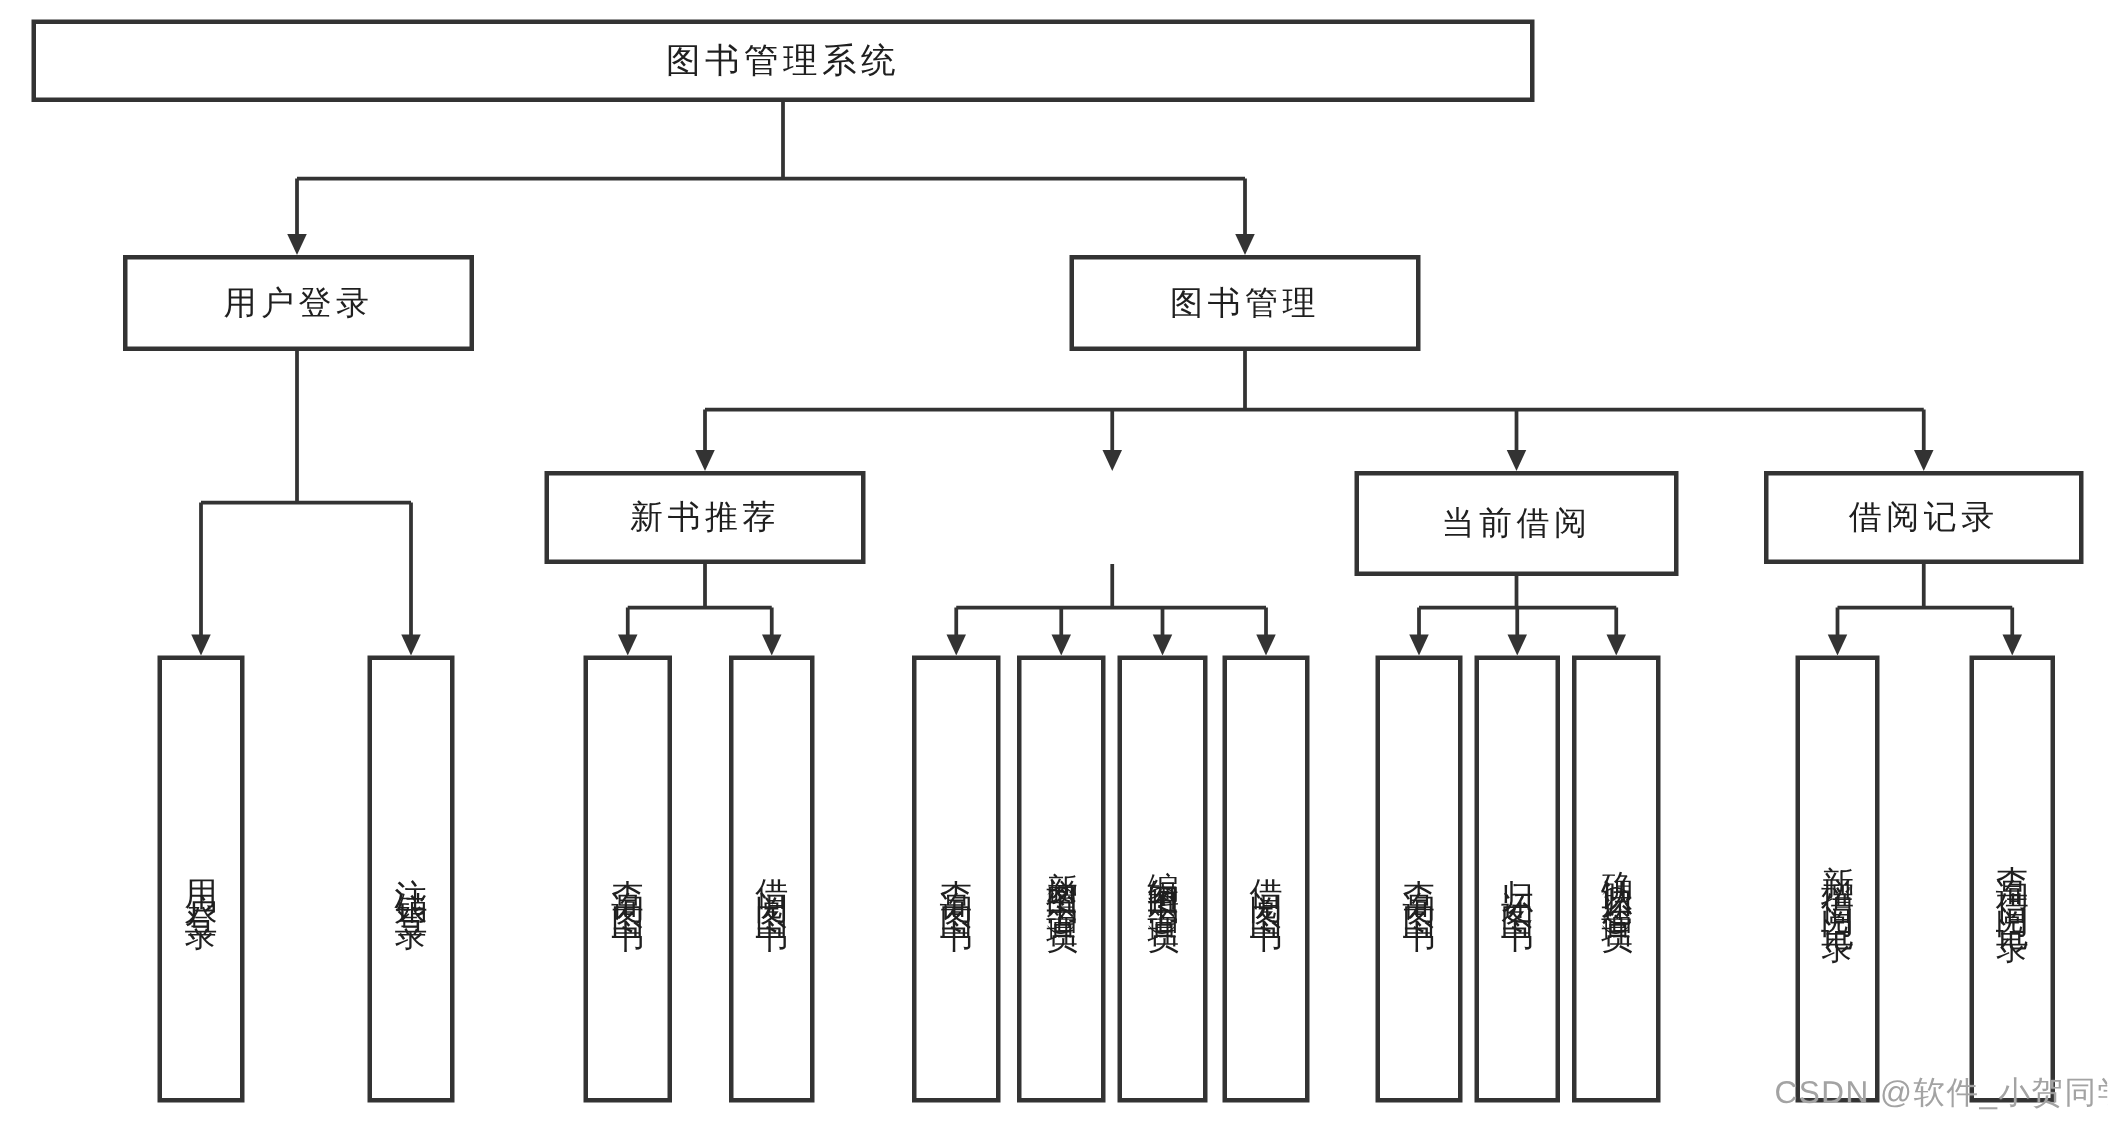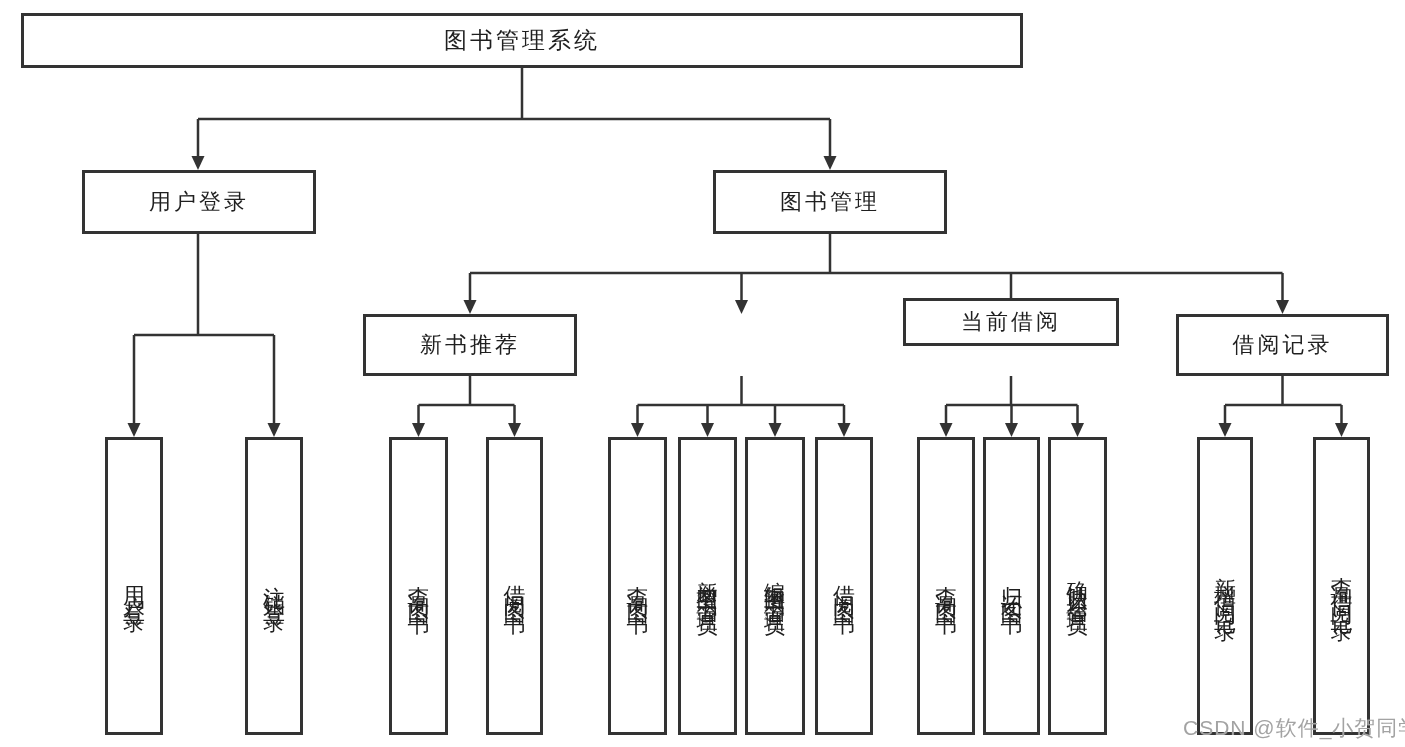--- a/index.html
+++ b/index.html
@@ -100,21 +100,21 @@
   <div class="node" style="left:82px;top:170px;width:234px;height:64px">
     <span class="h-label">用户登录</span>
   </div>
   <div class="node" style="left:363px;top:314px;width:214px;height:62px">
     <span class="h-label">新书推荐</span>
   </div>
 
   <div class="node" style="left:713px;top:170px;width:234px;height:64px">
     <span class="h-label">图书管理</span>
   </div>
-  <div class="node" style="left:903px;top:298px;width:216px;height:48px">
+  <div class="node" style="left:903px;top:314px;width:216px;height:70px">
     <span class="h-label">当前借阅</span>
   </div>
   <div class="node" style="left:1176px;top:314px;width:213px;height:62px">
     <span class="h-label">借阅记录</span>
   </div>
 
   <div class="node leaf" style="left:105px;top:437px;width:58px;height:298px">
     <span class="v-label">用户登录</span>
   </div>
   <div class="node leaf" style="left:245px;top:437px;width:58px;height:298px">

